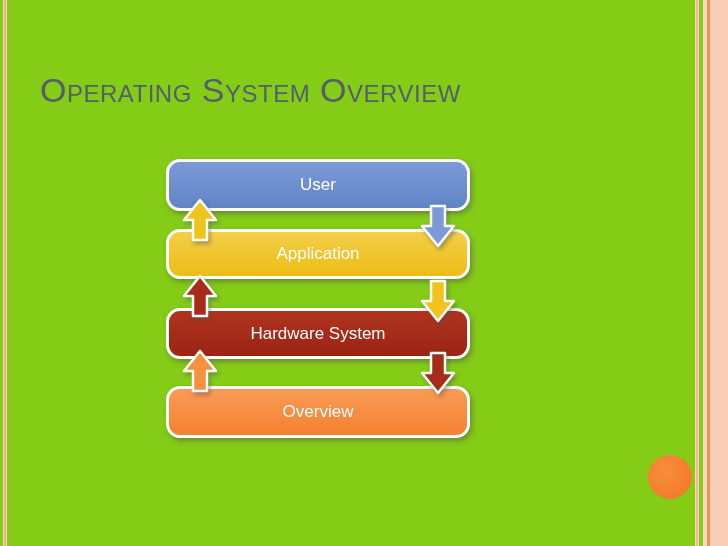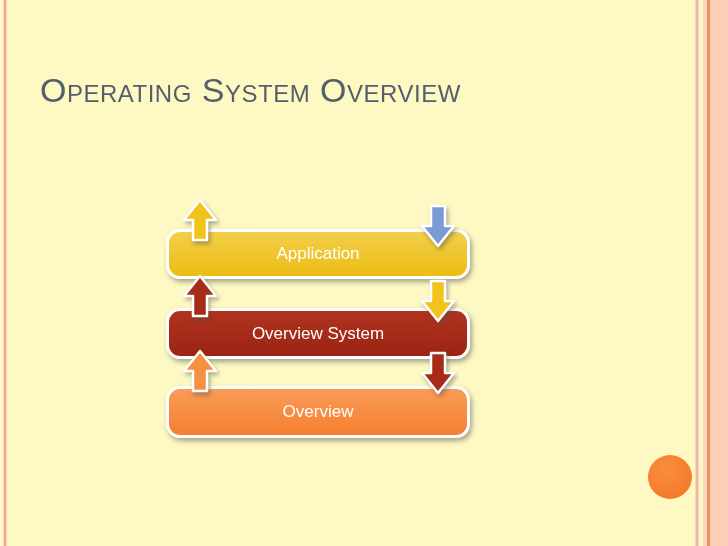--- a/index.html
+++ b/index.html
@@ -1,19 +1,19 @@
 <!DOCTYPE html>
 <html><head>
 <meta charset="utf-8">
 <style>
   html,body{margin:0;padding:0;background:#e8e8e8;}
   .slide{
     position:relative;
     width:728px;height:546px;
-    background:#fef9c3;
+    background:#84cc16;
     overflow:hidden;
     font-family:"Liberation Sans", sans-serif;
   }
   
   .left-edge-line{
     position:absolute;left:3px;top:0;width:4px;height:546px;z-index:0;
     background:linear-gradient(90deg,#F8D6C7 0 1px,#EDAC90 1px 3px,#F8D6C7 3px 4px);
   }
   .right-edge-line{
     position:absolute;left:695px;top:0;width:4px;height:546px;z-index:0;
@@ -71,25 +71,28 @@
 
 <div class="slide">
 
   <div class="left-edge-line"></div>
   <div class="right-edge-line"></div>
   <div class="right-band"></div>
   <div class="accent-circle"></div>
 
   <div class="slide-title">Operating System Overview</div>
 
+  <div class="layer-box box-user">
+    <span>User</span>
+  </div>
   <div class="layer-box box-application">
     <span>Application</span>
   </div>
   <div class="layer-box box-os">
-    <span>Overview System</span>
+    <span>Hardware System</span>
   </div>
   <div class="layer-box box-hardware">
     <span>Overview</span>
   </div>
 
   <svg class="flow-arrow arrow-up-1" viewBox="0 0 34 42">
     <polygon points="17,1 33,21 24,21 24,41 10,41 10,21 1,21" fill="#F1C41C"></polygon>
   </svg>
   <svg class="flow-arrow arrow-down-1" viewBox="0 0 34 42">
     <polygon points="17,41 1,21 10,21 10,1 24,1 24,21 33,21" fill="#7B9AD6"></polygon>

